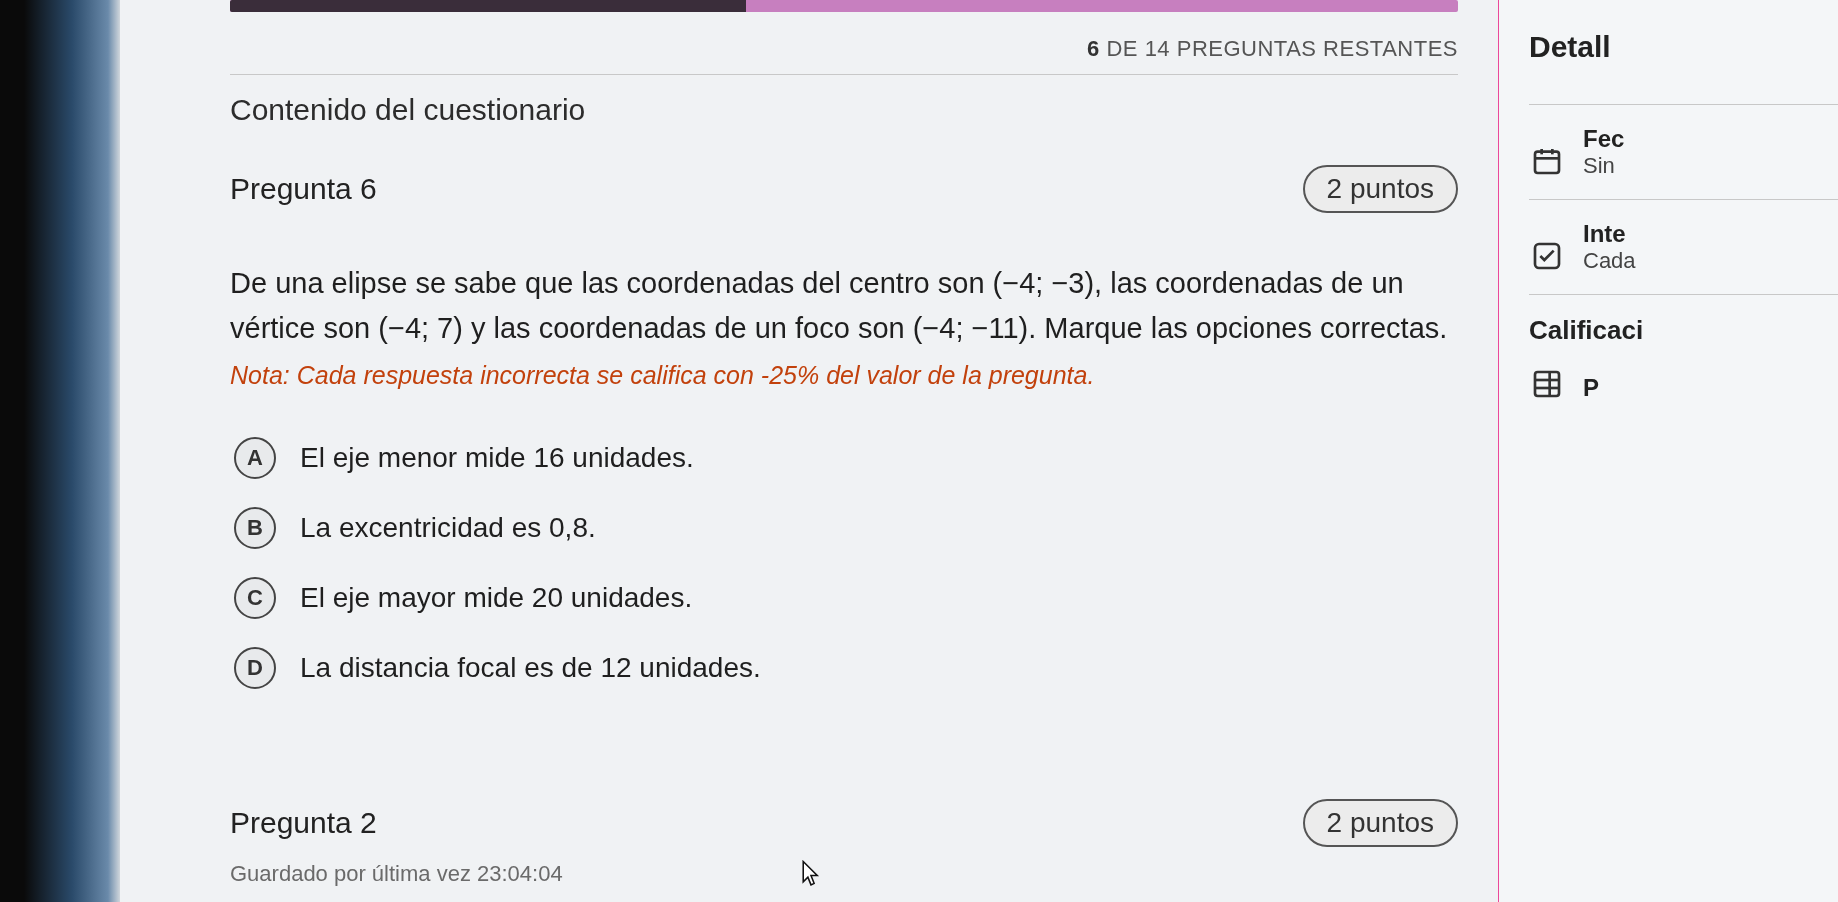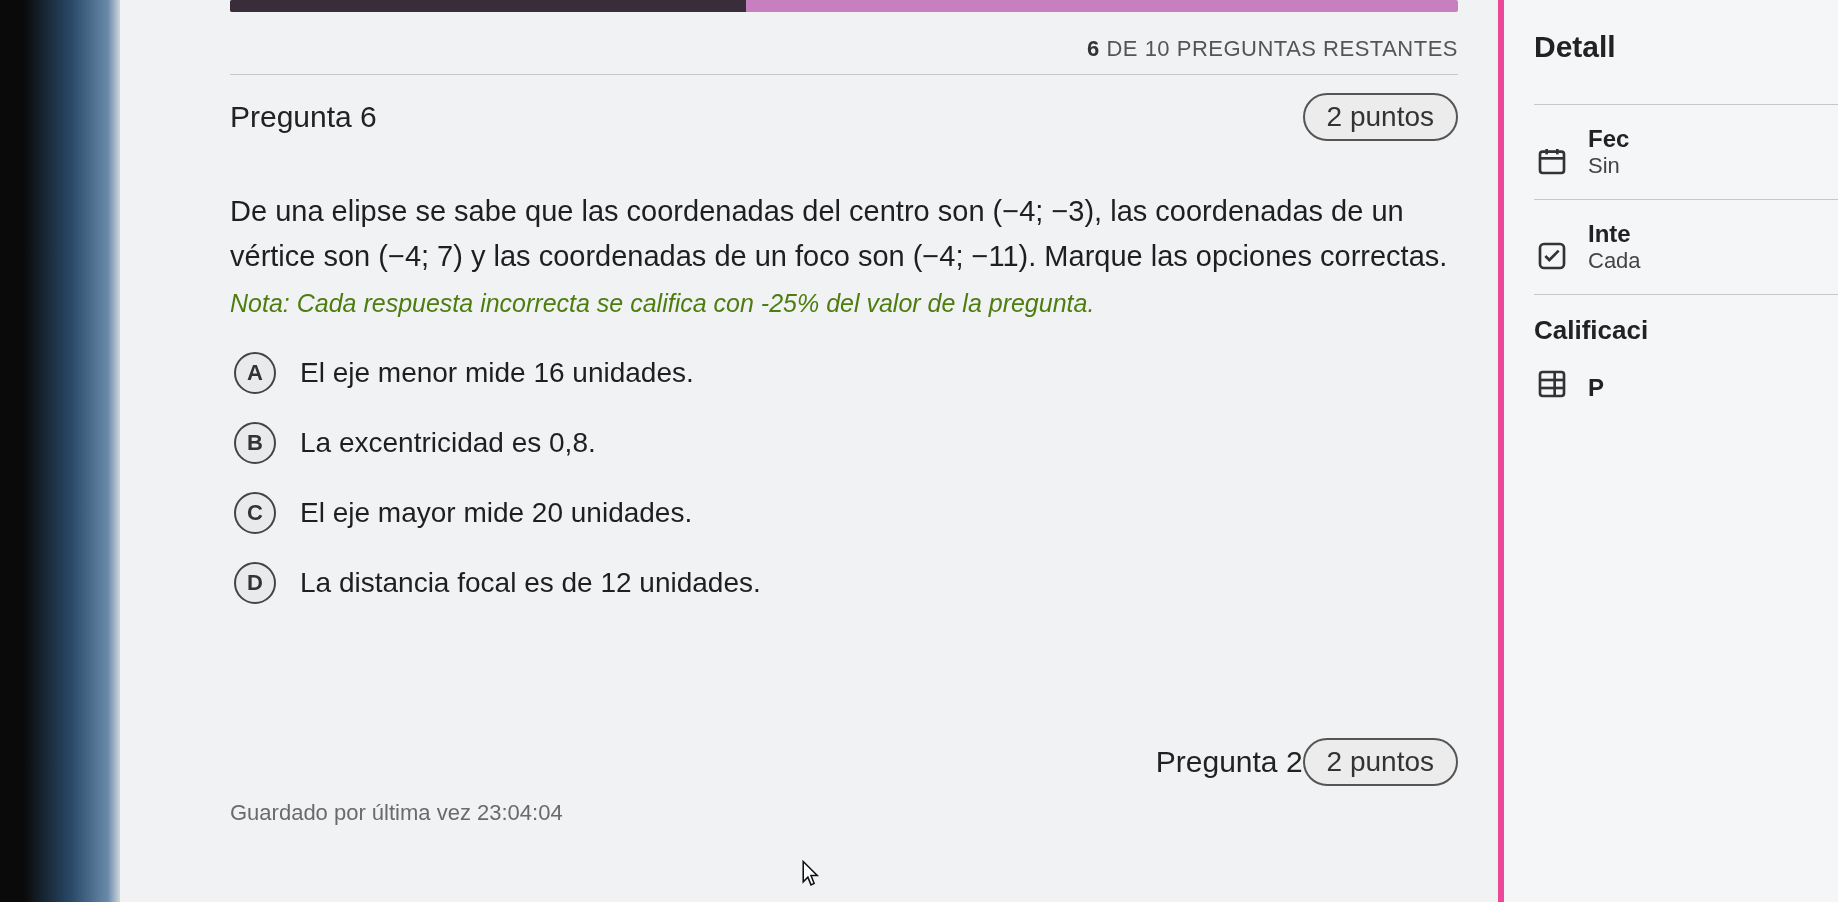--- a/index.html
+++ b/index.html
@@ -23,21 +23,21 @@
     left: 120px; top: 0;
     right: 0; height: 100%;
     display: flex;
   }
   .main {
     flex: 1;
     padding: 0 40px 0 110px;
   }
   .sidebar {
     width: 340px;
-    border-left: 6px solid #ec4899;
+    border-left: 1px solid #ec4899;
     padding: 30px 0 0 30px;
     background: #f4f6f8;
   }
 
   .progress-wrap {
     margin-top: 0;
     height: 18px;
     position: relative;
   }
   .progress-track {
@@ -97,22 +97,22 @@
 
   .stem {
     font-size: 29px;
     line-height: 1.55;
     color: #1f1f1f;
     margin-bottom: 10px;
   }
   .note {
     font-size: 25px;
     font-style: italic;
-    color: #4d7c0f;
-    margin-bottom: 20px;
+    color: #c2410c;
+    margin-bottom: 33px;
   }
 
   .options { }
   .option {
     display: flex;
     align-items: center;
     gap: 24px;
     padding: 14px 4px;
     cursor: pointer;
   }
@@ -129,23 +129,23 @@
     flex-shrink: 0;
     background: #e8eaec;
   }
   .opt-text {
     font-size: 28px;
     color: #1f1f1f;
   }
 
   .q2-header {
     display: flex;
-    justify-content: flex-end;
-    align-items: center;
-    margin-top: 120px;
+    justify-content: space-between;
+    align-items: center;
+    margin-top: 96px;
   }
   .saved {
     font-size: 22px;
     color: #6a6a6a;
     margin-top: 14px;
   }
 
   
   .side-title {
     font-size: 30px;
@@ -206,25 +206,26 @@
 
   <div class="main">
 
     <div class="progress-wrap">
       <div class="progress-track">
         <div class="progress-fill"></div>
       </div>
     </div>
     <div class="remaining">
       <b>6</b>
-      <span>DE 10 PREGUNTAS RESTANTES</span>
+      <span>DE 14 PREGUNTAS RESTANTES</span>
     </div>
 
     <hr class="divider">
 
+    <div class="section-title">Contenido del cuestionario</div>
 
     <div class="q-header">
       <div class="q-title">Pregunta 6</div>
       <div class="points-pill">2 puntos</div>
     </div>
 
     <div class="stem">De una elipse se sabe que las coordenadas del centro son (−4; −3), las coordenadas de un vértice son (−4; 7) y las coordenadas de un foco son (−4; −11). Marque las opciones correctas.</div>
     <div class="note">Nota: Cada respuesta incorrecta se califica con -25% del valor de la pregunta.</div>
 
     <div class="options">

